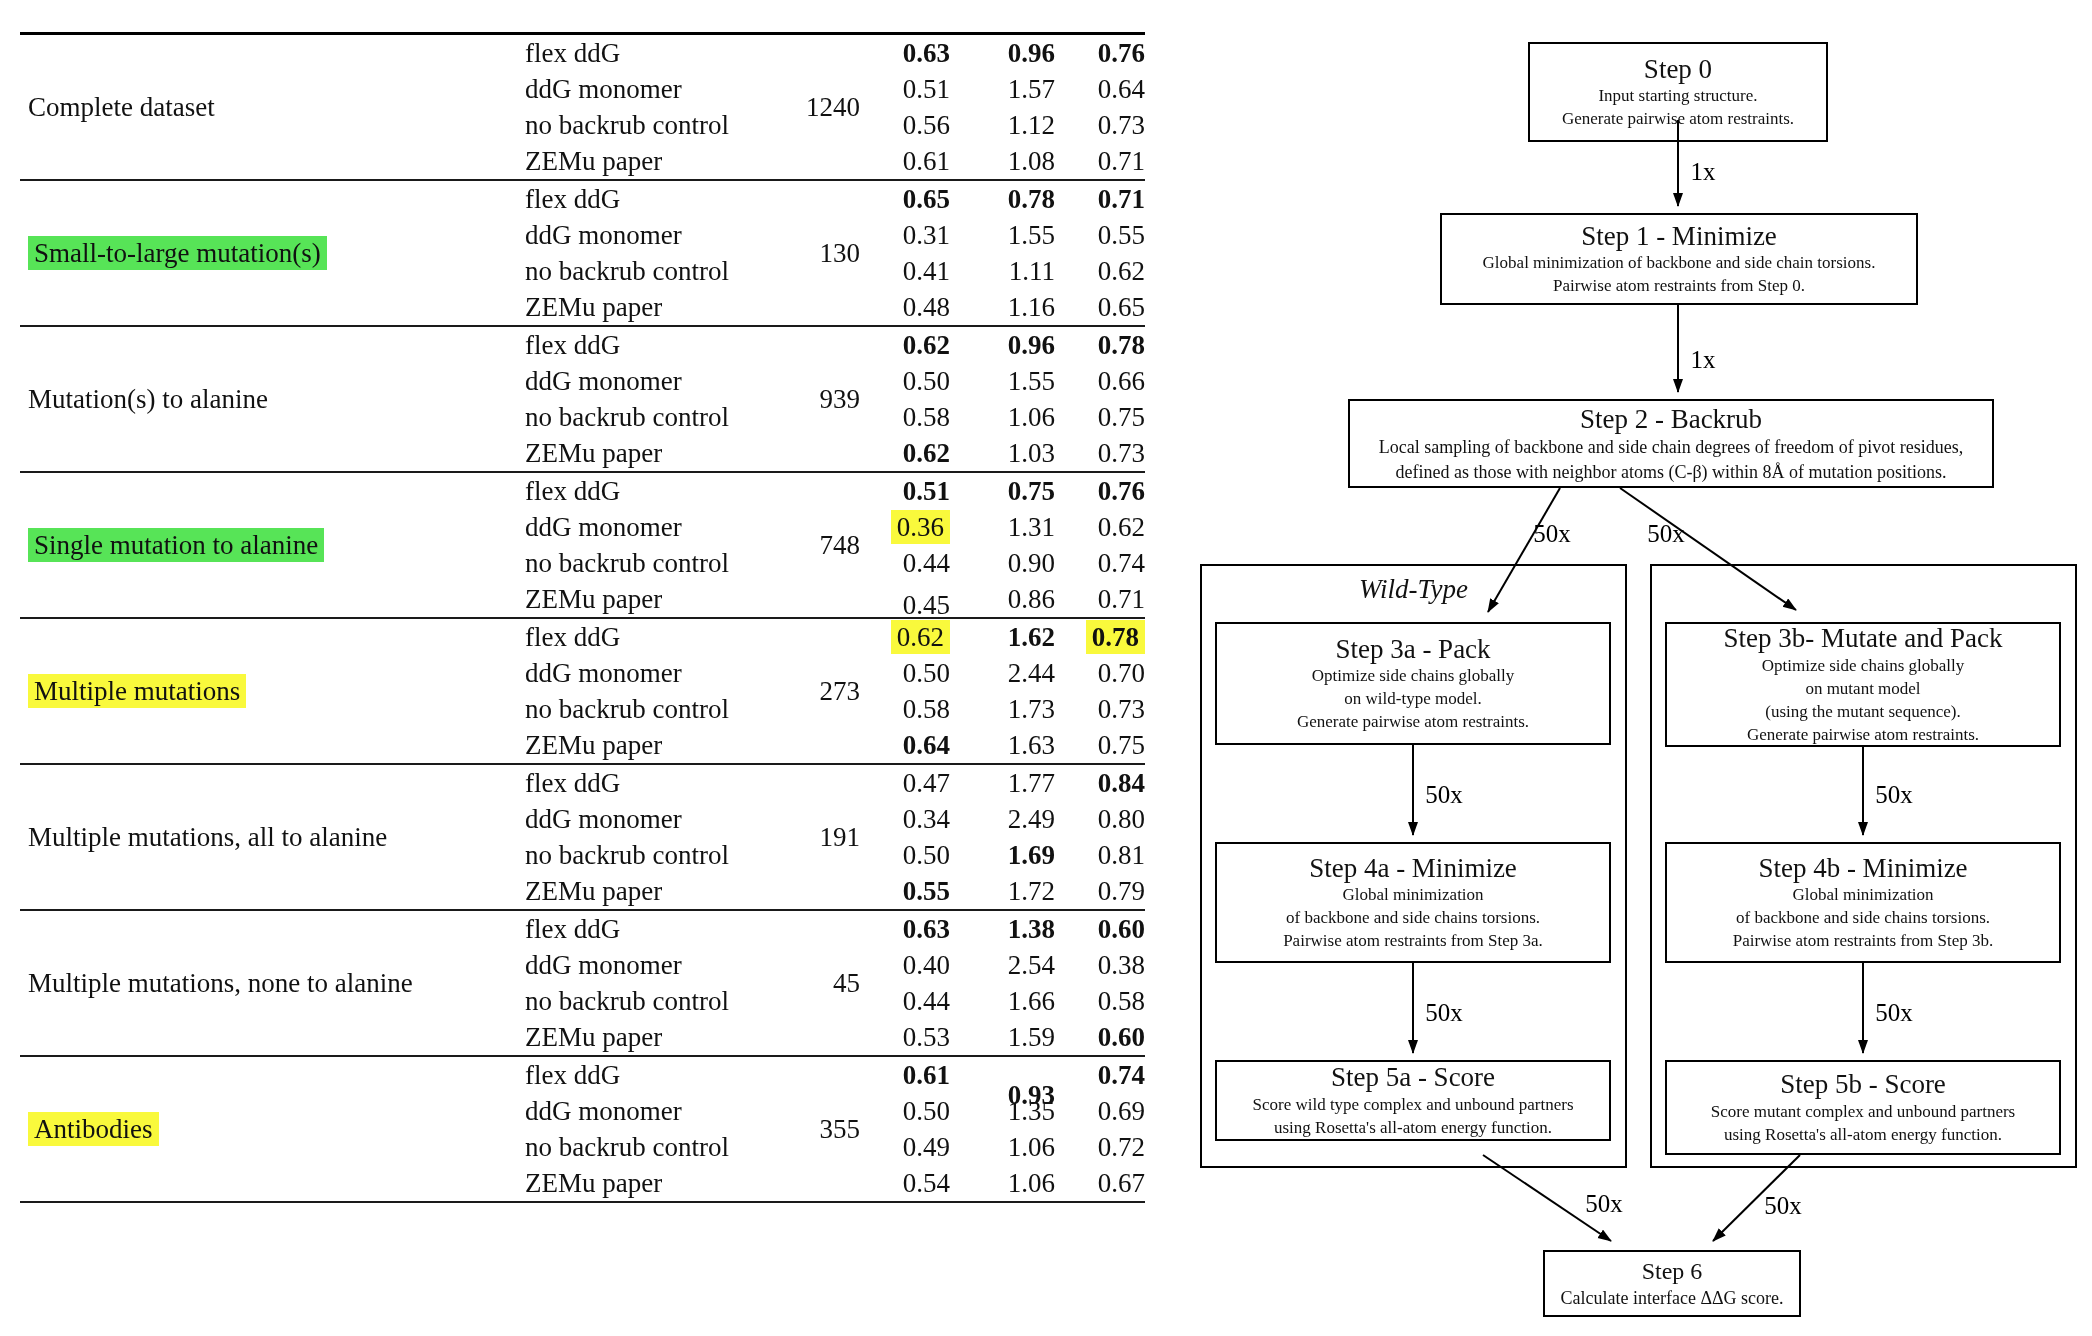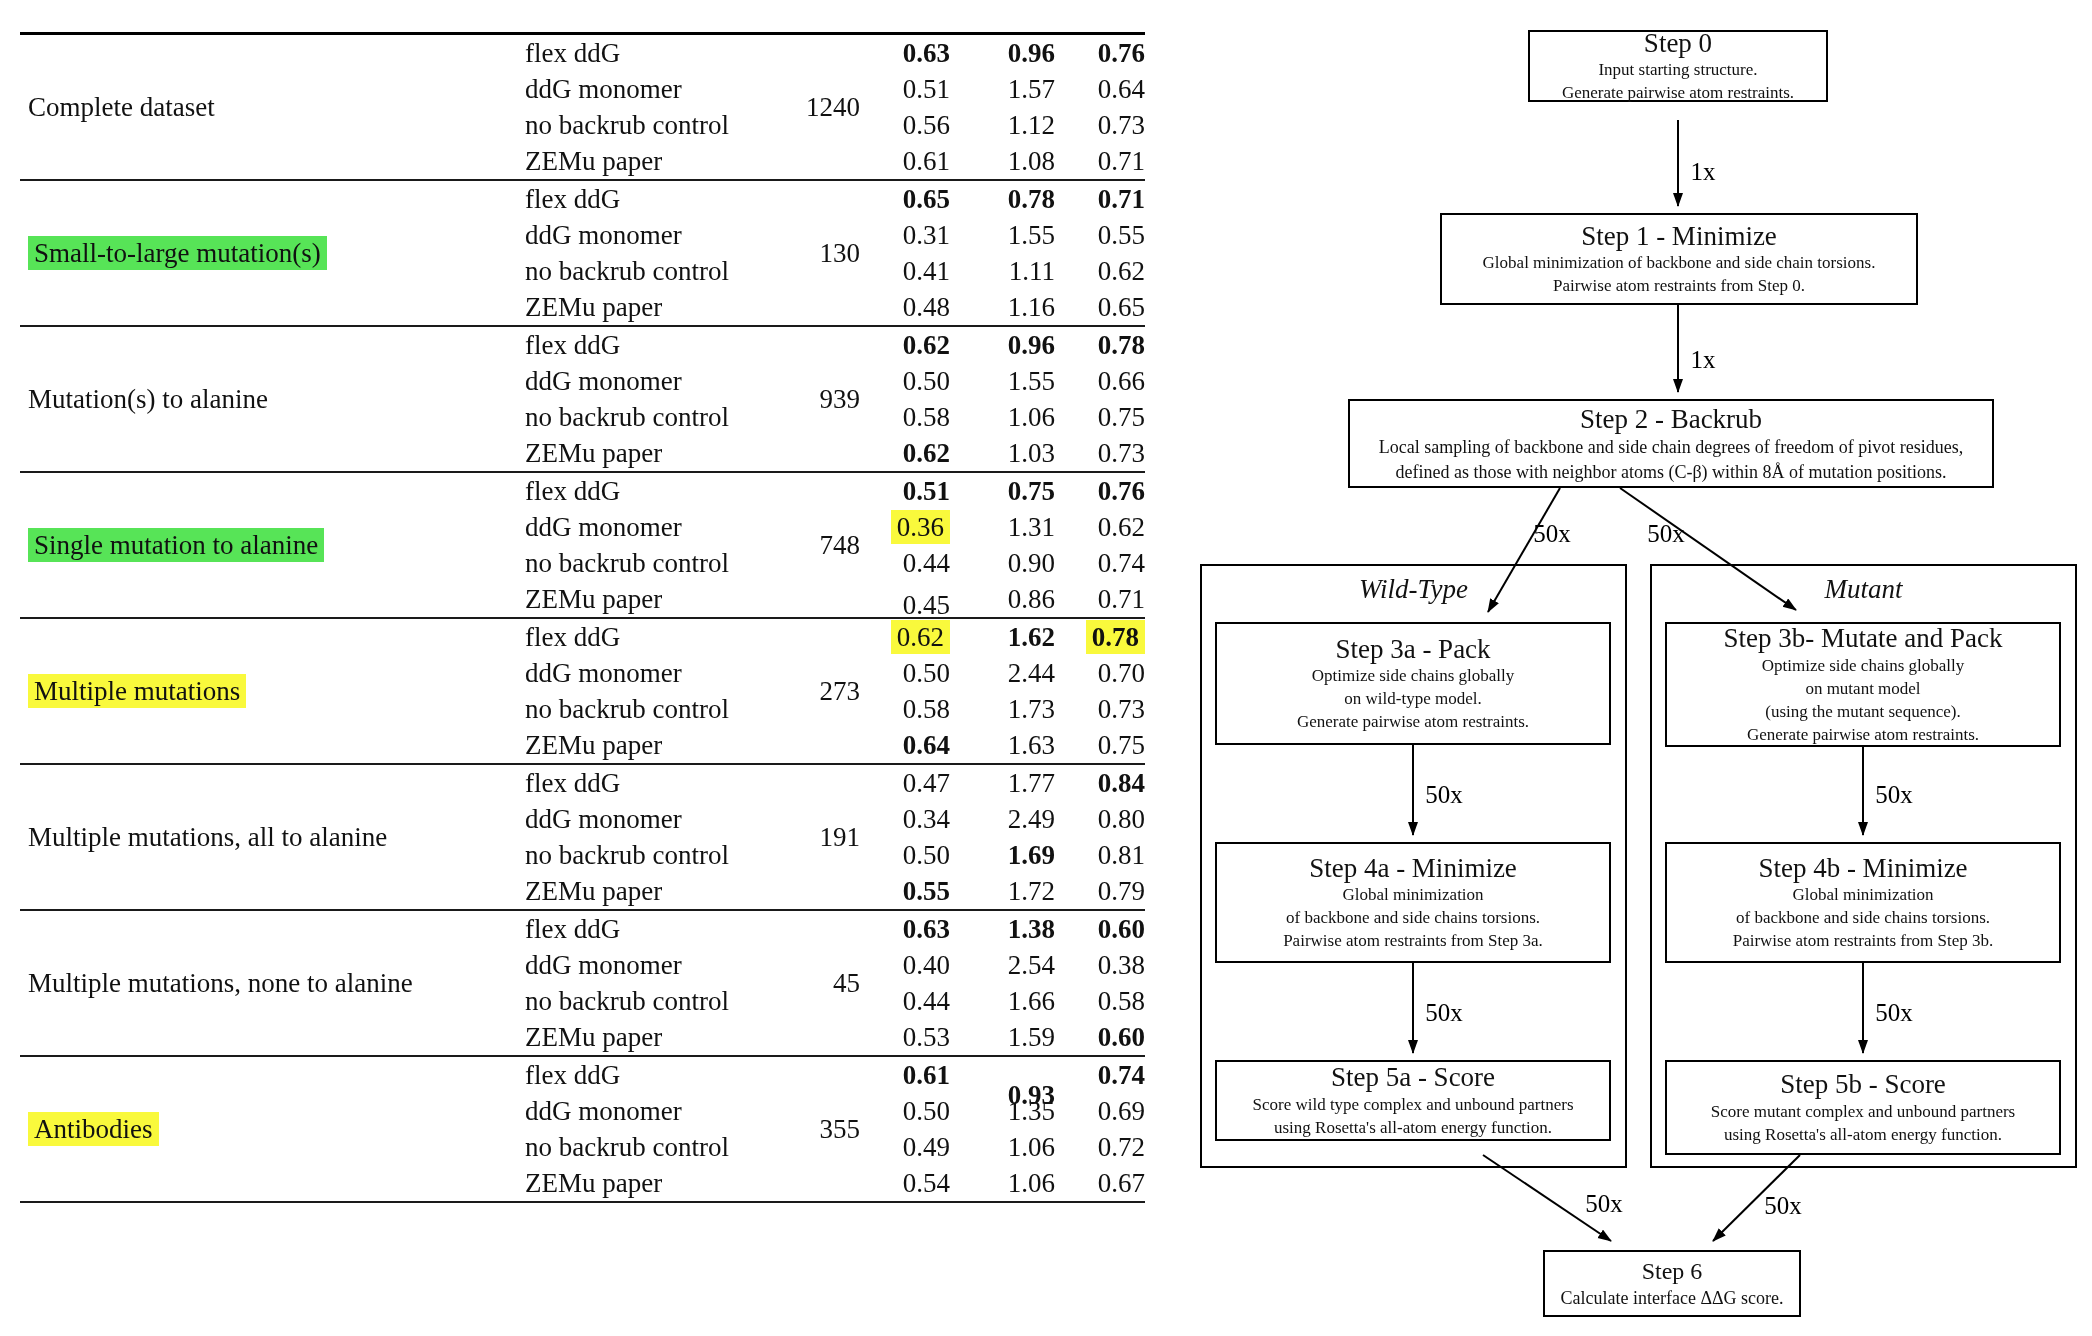--- a/index.html
+++ b/index.html
@@ -23,21 +23,21 @@
   .hl{padding:2px 6px;}
   .hl-green{background:#57e457;}
   .hl-yellow{background:#f9f93c;}
 
   
   .fc{position:absolute;left:1160px;top:0;width:932px;height:1336px;}
   .fbox{position:absolute;border:2px solid #000;background:#fff;box-sizing:border-box;
         display:flex;flex-direction:column;justify-content:center;align-items:center;text-align:center;}
   .fb-title{font-size:27px;line-height:1.2;}
   .fb-line{font-size:17px;line-height:1.35;}
-  #b-step0{left:368px;top:30px;width:300px;height:72px;}
+  #b-step0{left:368px;top:42px;width:300px;height:100px;}
   #b-step1{left:280px;top:213px;width:478px;height:92px;}
   #b-step2{left:188px;top:399px;width:646px;height:89px;}
   #b-step2 .fb-line{font-size:18px;}
   #b-step3a{left:55px;top:622px;width:396px;height:123px;}
   #b-step3b{left:505px;top:622px;width:396px;height:125px;}
   #b-step4a{left:55px;top:842px;width:396px;height:121px;}
   #b-step4b{left:505px;top:842px;width:396px;height:121px;}
   #b-step5a{left:55px;top:1060px;width:396px;height:81px;}
   #b-step5b{left:505px;top:1060px;width:396px;height:95px;}
   #b-step6{left:383px;top:1250px;width:258px;height:67px;}
@@ -218,21 +218,20 @@
         <div class="cell v-cell" style="grid-area: 4 / 5;"><span>1.06</span></div>
         <div class="cell v-cell" style="grid-area: 4 / 6;"><span>0.67</span></div>
       </div>
     </div>
 </div>
 
 <div class="fc">
   <div class="fgroup" id="g-wt"></div>
   <div class="fgroup" id="g-mut"></div>
   <div class="fgroup-label" id="l-wt">Wild-Type</div>
-  <div class="fgroup-label" id="l-mut">Mutant</div>
 
   <div class="fbox" id="b-step0">
       <div class="fb-title">Step 0</div>
       <div class="fb-line">Input starting structure.</div>
       <div class="fb-line">Generate pairwise atom restraints.</div>
     </div>
   <div class="fbox" id="b-step1">
       <div class="fb-title">Step 1 - Minimize</div>
       <div class="fb-line">Global minimization of backbone and side chain torsions.</div>
       <div class="fb-line">Pairwise atom restraints from Step 0.</div>

